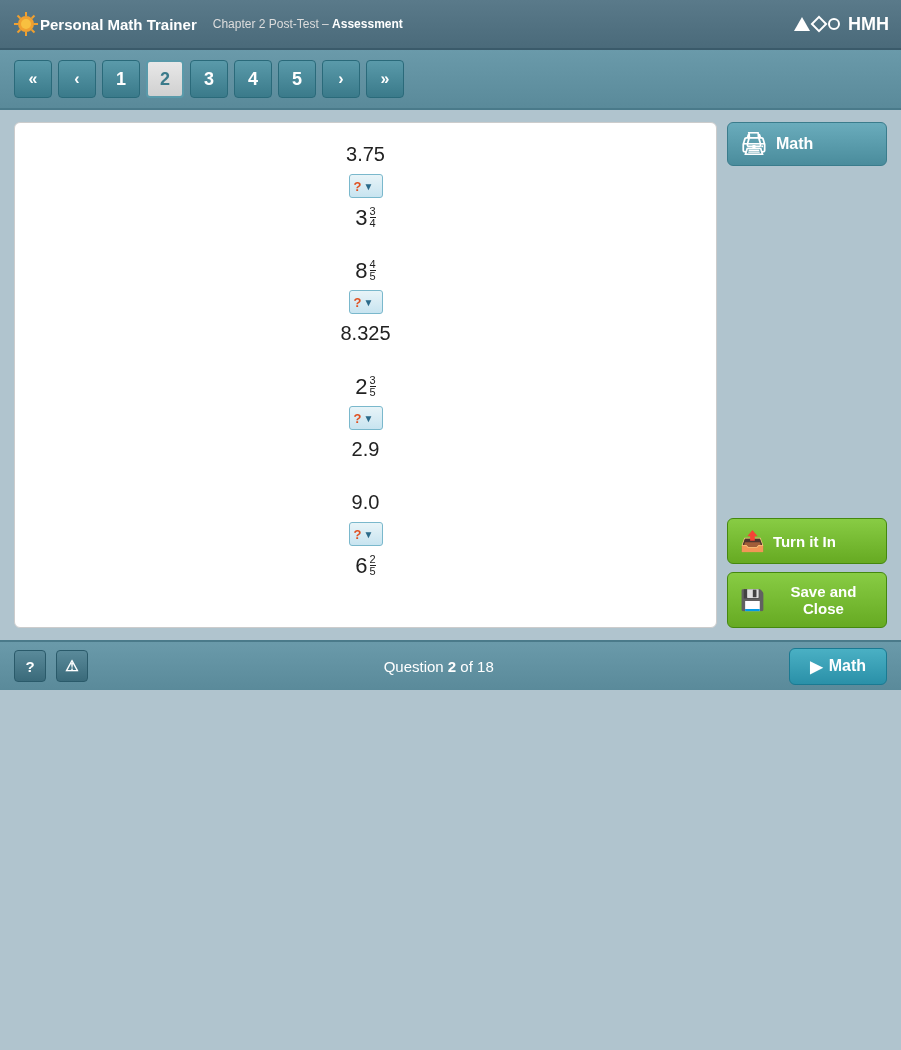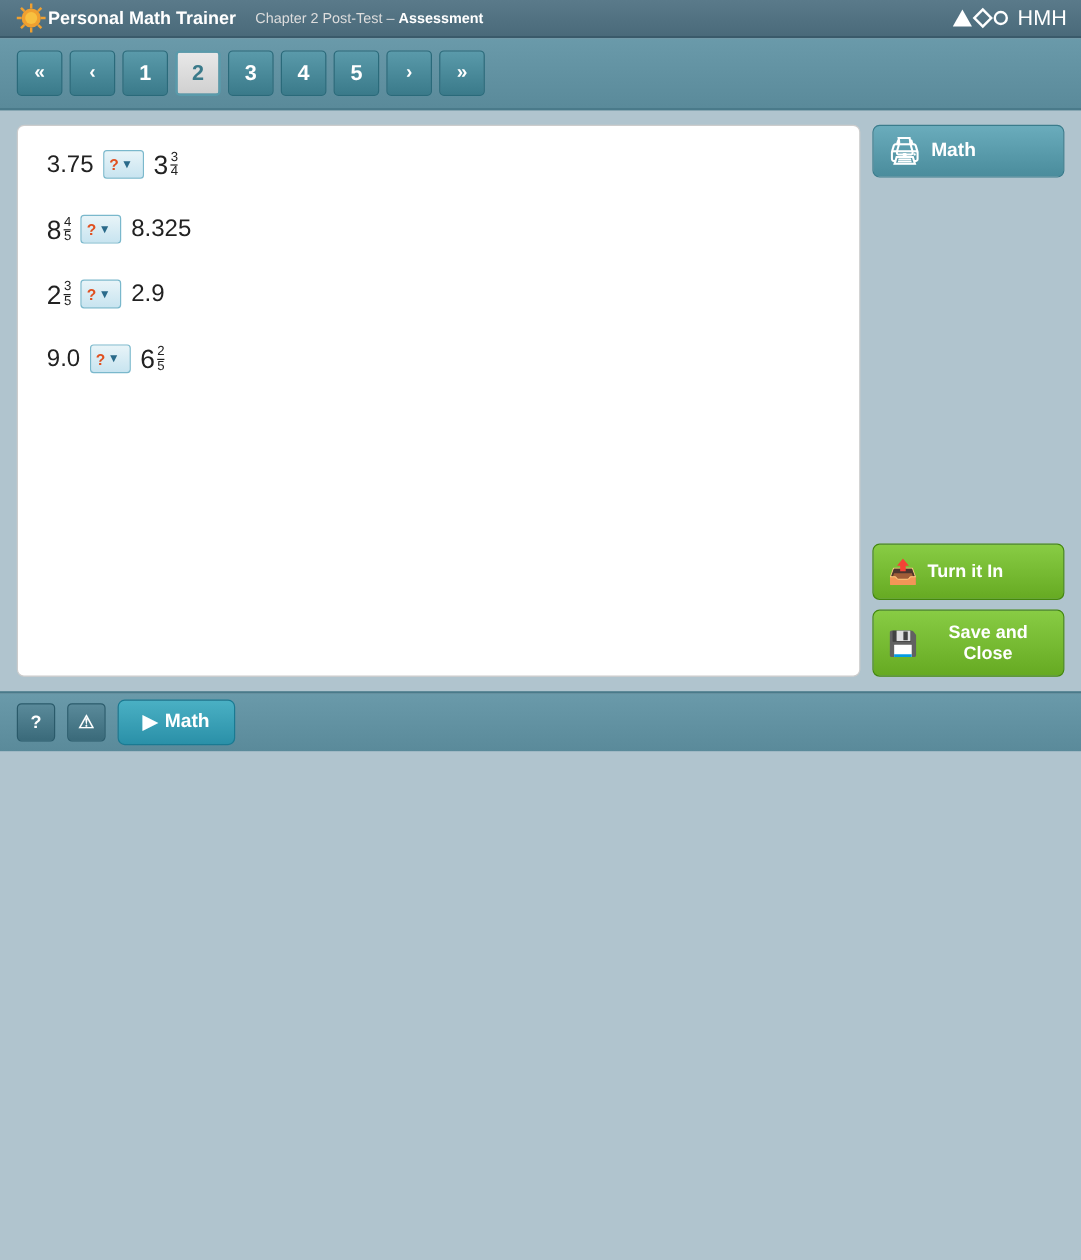--- a/index.html
+++ b/index.html
@@ -6,21 +6,21 @@
     body {
       font-family: Arial, sans-serif;
       background: #b0c4ce;
       width: 901px;
       min-height: 1050px;
     }
 
     
     #header {
       background: linear-gradient(to bottom, #5a7a8a, #4a6a7a);
-      height: 32px;
+      height: 50px;
       display: flex;
       align-items: center;
       padding: 0 12px;
       border-bottom: 2px solid #3a5a6a;
     }
     #header-app-name {
       color: #fff;
       font-size: 15px;
       font-weight: bold;
       margin-right: 16px;
@@ -30,21 +30,21 @@
       font-size: 12px;
     }
     #header-chapter strong {
       color: #fff;
       font-weight: bold;
     }
     #header-logo-hmh {
       margin-left: auto;
       color: #fff;
       font-size: 18px;
-      font-weight: normal;
+      font-weight: bold;
       display: flex;
       align-items: center;
       gap: 4px;
     }
 
     
     #nav-bar {
       background: linear-gradient(to bottom, #6a9aaa, #5a8a9a);
       padding: 10px 14px;
       display: flex;
@@ -97,20 +97,21 @@
       color: #222;
       margin-bottom: 24px;
     }
     .math-row {
       display: flex;
       align-items: center;
       gap: 8px;
       margin-bottom: 30px;
       font-size: 20px;
       color: #222;
+      flex-direction: column;
     }
     .fraction-inline {
       display: inline-flex;
       flex-direction: column;
       align-items: center;
       font-size: 13px;
       line-height: 1.1;
       vertical-align: middle;
       margin-left: 1px;
     }
@@ -449,17 +450,22 @@
 
 </div>
 
 <div id="bottom-bar">
   <div class="help-btn">
     <span>?</span>
   </div>
   <div class="help-btn">
     <span>⚠</span>
   </div>
+  <div id="question-counter">
+    <span>Question</span>
+    <strong>2</strong>
+    <span>of 18</span>
+  </div>
   <button id="next-btn">
     <span>▶</span>
     <span>Math</span>
   </button>
 </div>
 
 </body></html>

